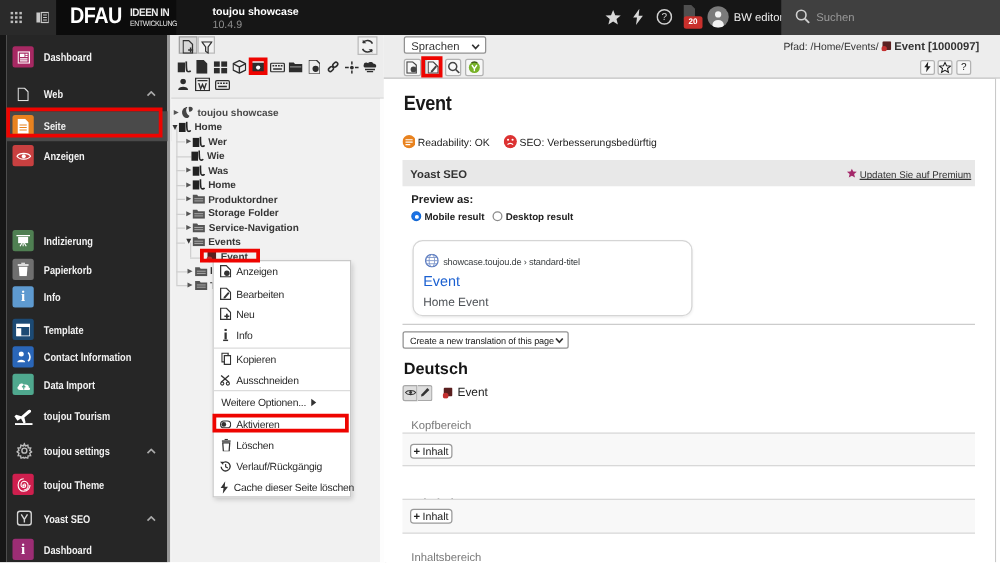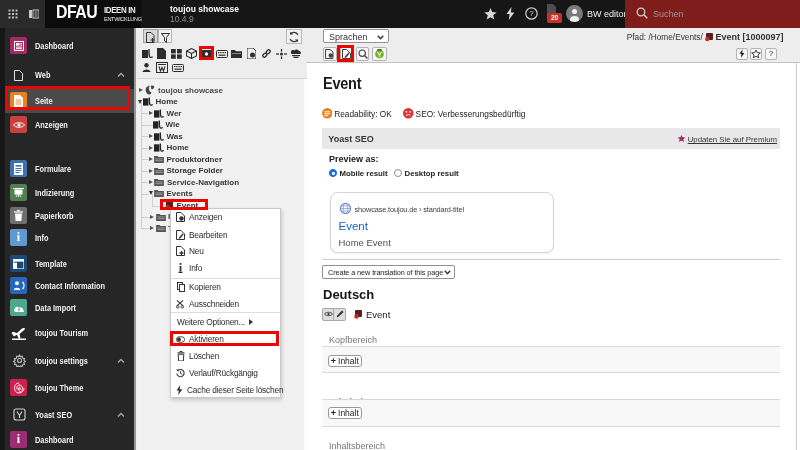--- a/index.html
+++ b/index.html
@@ -6,21 +6,21 @@
   html,body { width:800px; height:450px; overflow:hidden; }
   body { font-family:"Liberation Sans", sans-serif; }
   #app { position:relative; width:800px; height:450px; background:#fff; overflow:hidden; }
   .abs { position:absolute; }
   svg { display:block; }
 
   
   #topbar { position:absolute; left:0; top:0; width:800px; height:27.5px; background:#161616; }
   #tb-left { position:absolute; left:0; top:0; width:45px; height:27.5px; background:#2a2a2a; }
   #tb-logo { position:absolute; left:45px; top:0; width:96px; height:27.5px; background:#0c0c0c; }
-  #tb-search { position:absolute; left:625px; top:0; width:175px; height:44px; background:#7f1d1d; }
+  #tb-search { position:absolute; left:625px; top:0; width:175px; height:44px; background:#404040; }
   .dfau { position:absolute; left:11px; top:2px; color:#fff; font-size:18px; font-weight:700; letter-spacing:-0.5px; transform:scaleX(0.88); transform-origin:left; }
   .ideen { position:absolute; left:59px; top:6px; color:#ececec; font-size:8.8px; font-weight:700; line-height:8px; letter-spacing:-0.4px; transform:scaleX(0.9); transform-origin:left top; }
   .ideen .sub { font-size:6.2px; font-weight:400; letter-spacing:-0.35px; }
   .tjs { position:absolute; left:170px; top:4px; color:#fff; font-size:8.5px; font-weight:700; }
   .tjv { position:absolute; left:170px; top:14px; color:#8f8f8f; font-size:8.5px; }
   .bwed { position:absolute; left:587px; top:9px; color:#f0f0f0; font-size:9px; }
   .suchen { position:absolute; left:653px; top:9px; color:#9a9a9a; font-size:9px; }
 
   
   #mstrip { position:absolute; left:0; top:27.5px; width:5px; height:422.5px; background:#161616; }
@@ -173,34 +173,20 @@
       <div class="mico" style="background:#c84040">
         <svg style="margin:4.5px auto" width="12" height="8" viewBox="0 0 12 8">
             <path d="M0.5 4 C2.5 1 9.5 1 11.5 4 C9.5 7 2.5 7 0.5 4 Z" fill="none" stroke="#fff" stroke-width="1"></path>
             <circle cx="6" cy="4" r="1.6" fill="#fff"></circle>
           </svg>
       </div>
       <span class="mlbl">Anzeigen</span>
     </div>
 
 
-    <div class="mrow" style="top:129px">
-      <div class="mico" style="background:#3f72ad">
-        <svg style="margin:2.5px auto" width="9" height="12" viewBox="0 0 9 12">
-            <rect x="0" y="0" width="9" height="12" fill="#fff"></rect>
-            <g fill="#3f72ad">
-              <rect x="1.5" y="2" width="6" height="1.6"></rect>
-              <rect x="1.5" y="5" width="6" height="1"></rect>
-              <rect x="1.5" y="7" width="6" height="1"></rect>
-              <rect x="1.5" y="9" width="4" height="1"></rect>
-            </g>
-          </svg>
-      </div>
-      <span class="mlbl">Formulare</span>
-    </div>
 
     <div class="mrow" style="top:153px">
       <div class="mico" style="background:#4f7f52">
         <svg style="margin:3.5px auto" width="11" height="10" viewBox="0 0 11 10">
             <rect x="0" y="0" width="11" height="1" fill="#fff"></rect>
             <rect x="1.5" y="1.5" width="8" height="5" fill="#fff"></rect>
             <path d="M4.5 6.5 L3 9 M6.5 6.5 L8 9 M5.5 6.5 L5.5 9" stroke="#fff" stroke-width="0.9"></path>
           </svg>
       </div>
       <span class="mlbl">Indizierung</span>

